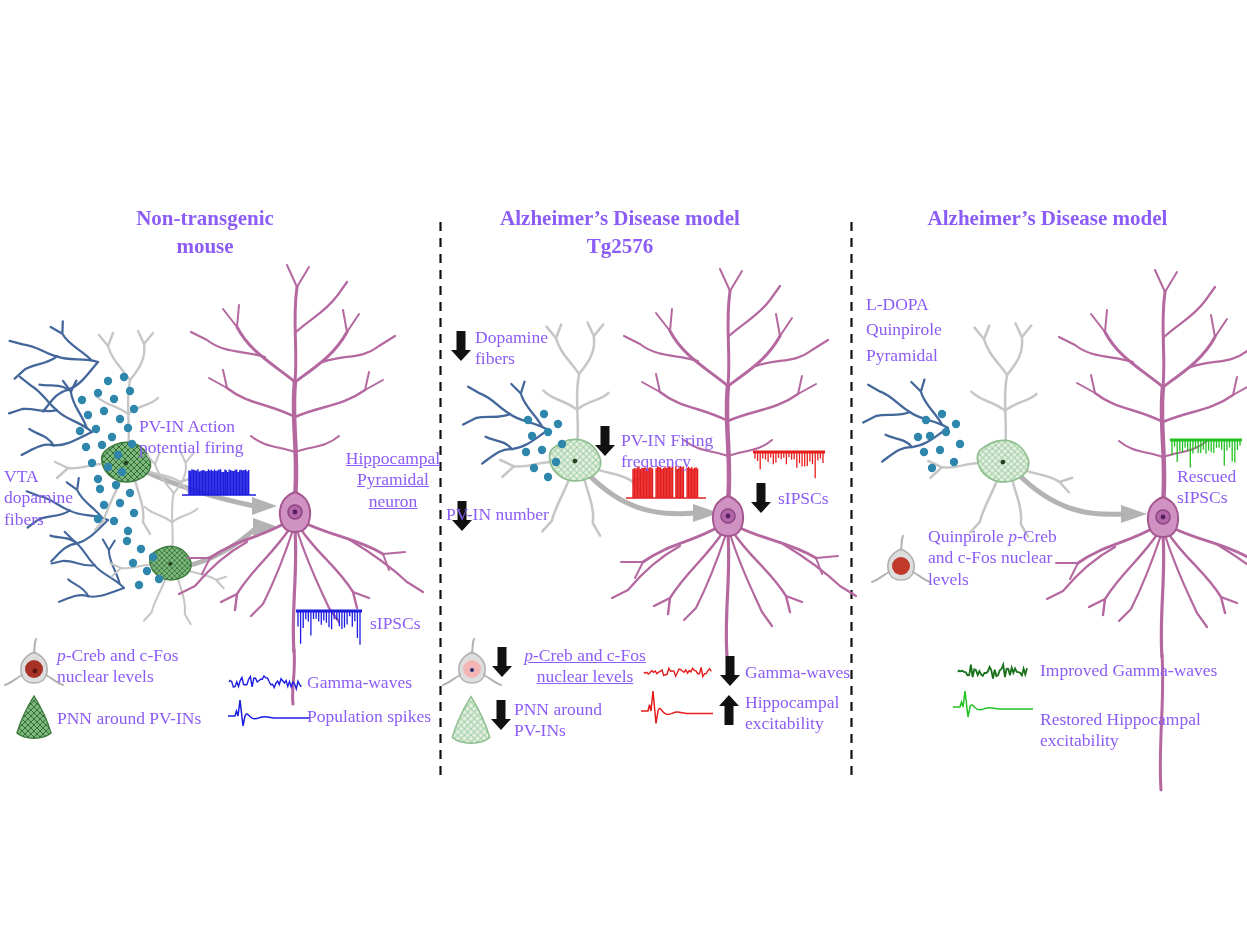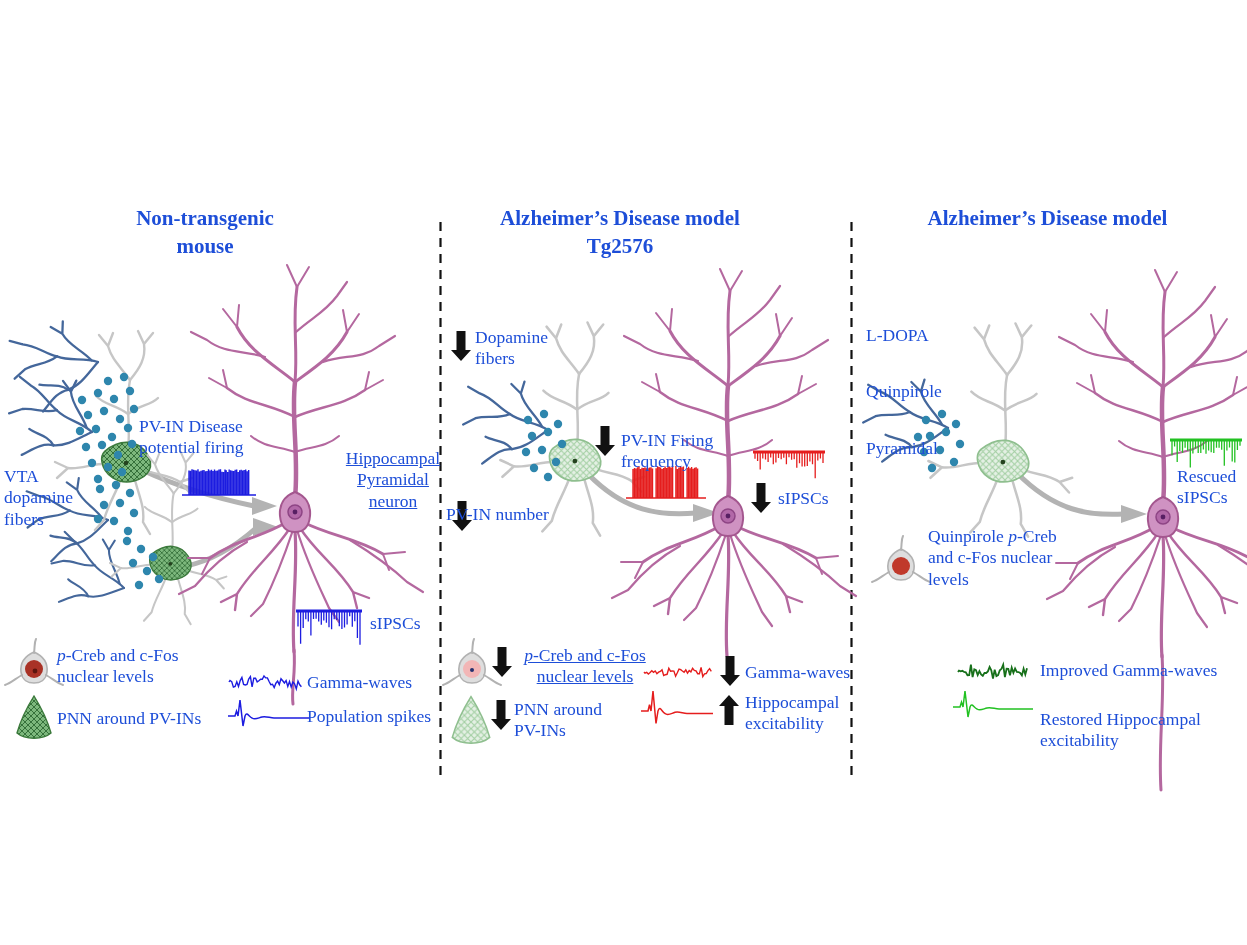--- a/index.html
+++ b/index.html
@@ -1,22 +1,22 @@
 <!DOCTYPE html>
 <html><head>
 <meta charset="utf-8">
 <style>
   html,body{margin:0;padding:0;background:#fff;}
   #canvas{position:relative;width:1247px;height:945px;background:#fff;overflow:hidden;
           font-family:"Liberation Serif","DejaVu Serif",serif;}
   #art{position:absolute;left:0;top:0;}
-  .lbl{position:absolute;font-size:17.5px;line-height:1.22;color:#1d4ed8;}
+  .lbl{position:absolute;font-size:17.5px;line-height:1.22;color:#8b5cf6;}
   .ttl{font-weight:bold;font-size:21px;text-align:center;line-height:1.35;}
   .ctr{text-align:center;text-decoration:underline;}
-  .drugs div{line-height:1.45;margin-top:31px;}
+  .drugs div{line-height:1.45;}
 </style>
 </head>
 <body>
 
 <div id="canvas">
 
 <svg id="art" width="1247" height="945" viewBox="0 0 1247 945">
   <defs>
     <pattern id="pnnD" width="6" height="6" patternUnits="userSpaceOnUse">
       <rect width="6" height="6" fill="#7db87d"></rect>
@@ -256,21 +256,21 @@
 </div>
 <div class="lbl ttl" style="left:450px;top:204px;width:340px">
   <div>Alzheimer’s Disease model</div>
   <div>Tg2576</div>
 </div>
 <div class="lbl ttl" style="left:865px;top:204px;width:365px">
   <div>Alzheimer’s Disease model</div>
 </div>
 
 <div class="lbl" style="left:4px;top:466px;width:84px">VTA dopamine fibers</div>
-<div class="lbl" style="left:139px;top:416px;width:120px">PV-IN Disease potential firing</div>
+<div class="lbl" style="left:139px;top:416px;width:120px">PV-IN Action potential firing</div>
 <div class="lbl ctr" style="left:336px;top:448px;width:114px">Hippocampal Pyramidal neuron</div>
 <div class="lbl" style="left:370px;top:613px">sIPSCs</div>
 <div class="lbl" style="left:307px;top:672px">Gamma-waves</div>
 <div class="lbl" style="left:307px;top:706px">Population spikes</div>
 <div class="lbl" style="left:57px;top:645px;width:142px">
   <i>p</i><span>-Creb and c-Fos nuclear levels</span>
 </div>
 <div class="lbl" style="left:57px;top:708px;width:170px">PNN around PV-INs</div>
 
 <div class="lbl" style="left:475px;top:327px;width:92px">Dopamine fibers</div>

